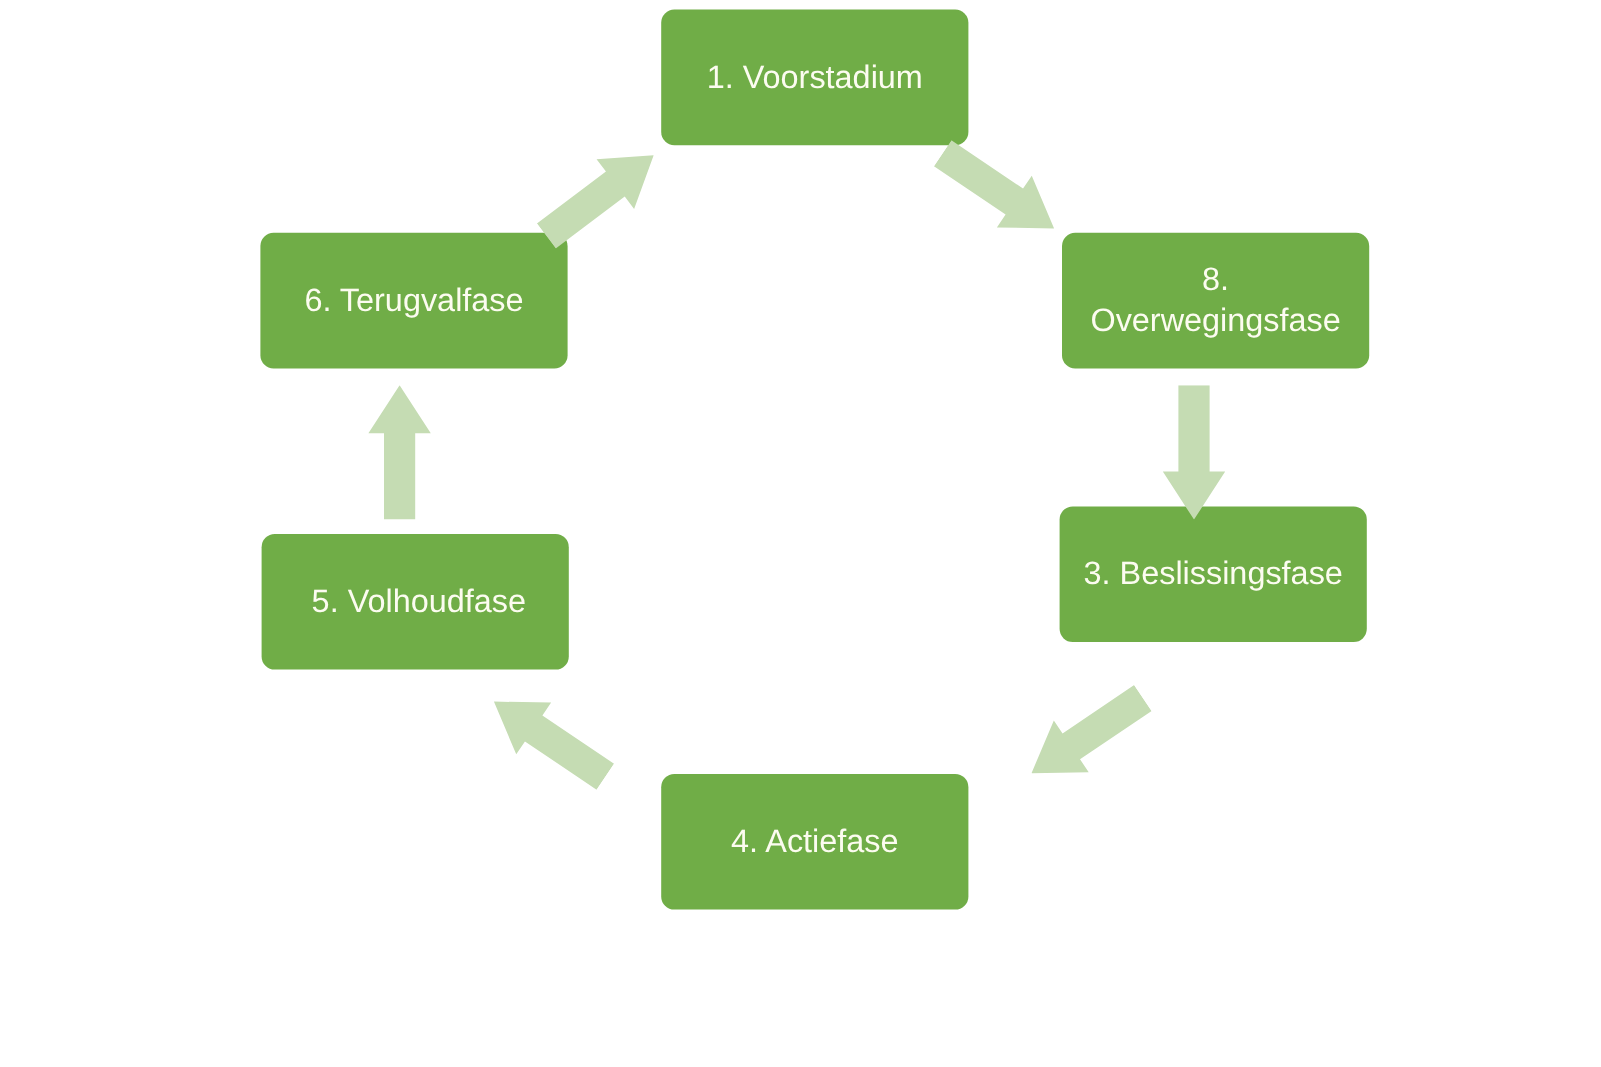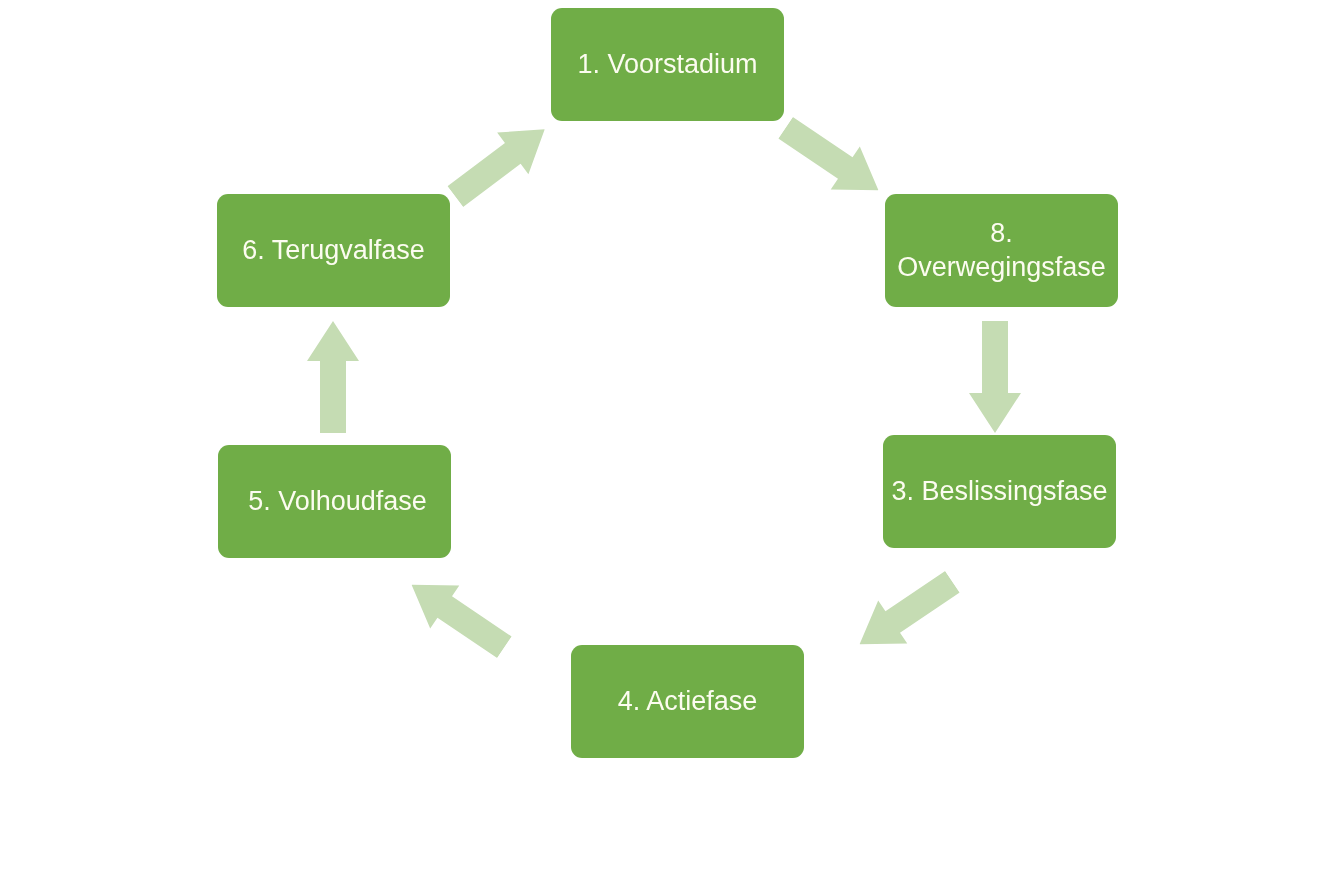--- a/index.html
+++ b/index.html
@@ -9,39 +9,39 @@
   }
   .canvas {
     position: relative;
     width: 1334px;
     height: 889px;
     background: var(--background, #ffffff);
     overflow: hidden;
   }
   .node {
     position: absolute;
-    width: 233px;
+    width: 256px;
     height: 113px;
     background: var(--node-fill, #70ad47);
     color: var(--node-text, #fcfcf0);
     border-radius: 11px;
     display: flex;
     align-items: center;
     justify-content: center;
     text-align: center;
     font-size: 27px;
     line-height: 1.25;
     padding: 0 14px;
     box-sizing: border-box;
     white-space: nowrap;
   }
   .node-1 { left: 551px; top: 8px; }
   .node-2 { left: 885px; top: 194px; white-space: normal; }
-  .node-3 { left: 883px; top: 435px; }
-  .node-4 { left: 551px; top: 645px; margin-left: 20px; }
+  .node-3 { left: 883px; top: 422px; }
+  .node-4 { left: 551px; top: 645px; }
   .node-5 { left: 218px; top: 445px; padding-left: 20px; }
   .node-6 { left: 217px; top: 194px; }
 
   .arrow {
     position: absolute;
     width: 112px;
     height: 56px;
     color: var(--arrow-fill, #c5dcb3);
   }
   .arrow svg { display: block; fill: currentColor; }

